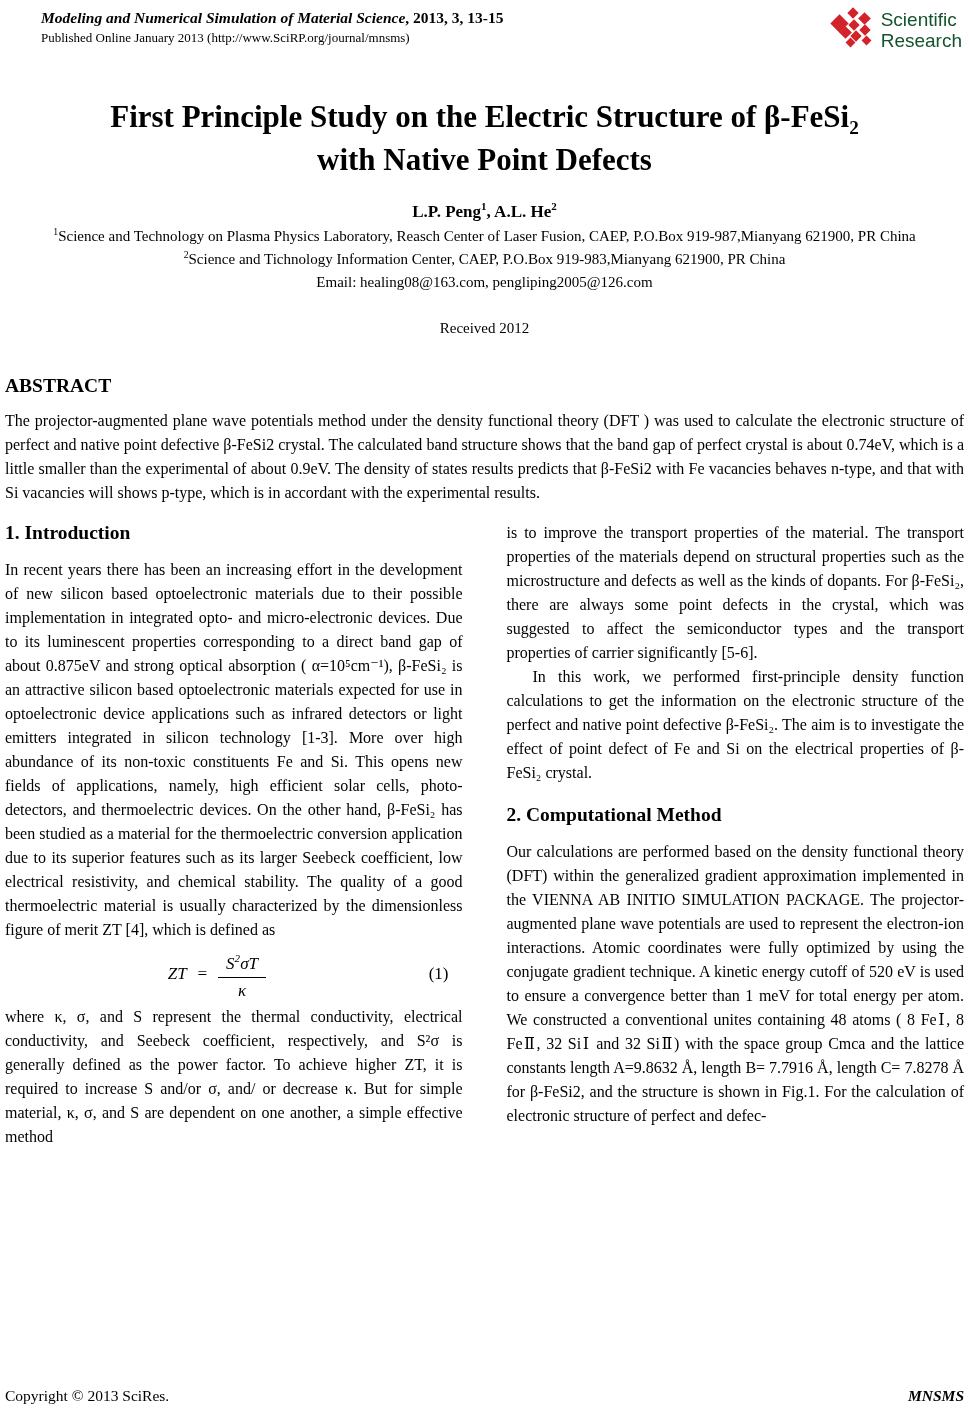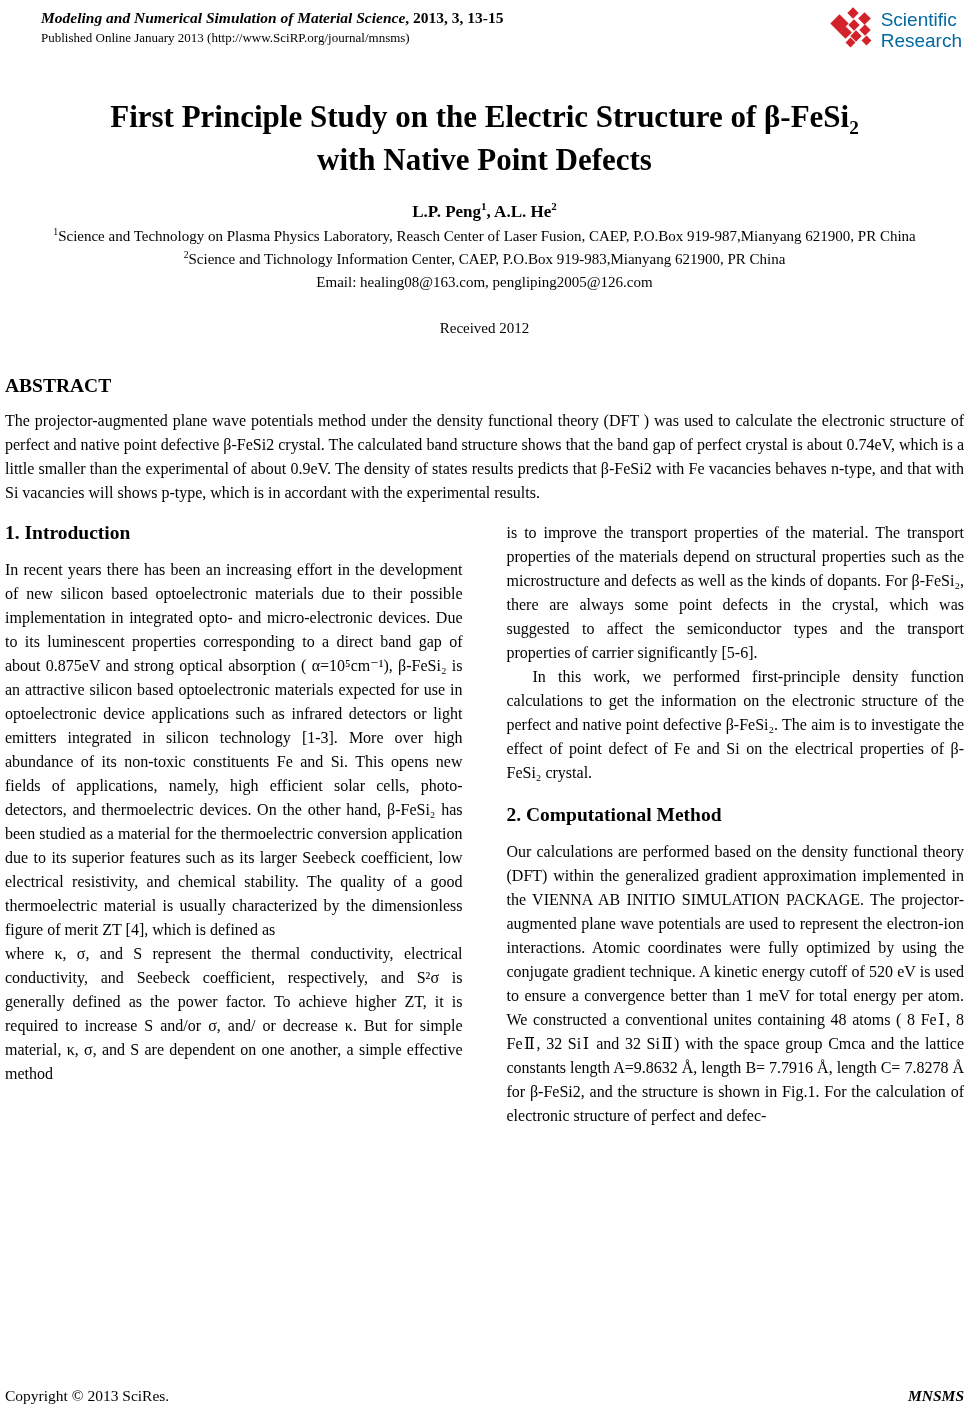--- a/index.html
+++ b/index.html
@@ -23,21 +23,21 @@
   .d1{left:21px;top:1px;width:8px;height:8px;}
   .d2{left:32px;top:6px;width:9px;height:9px;}
   .d3{left:5px;top:9px;width:13px;height:13px;}
   .d4{left:22px;top:13px;width:8px;height:8px;}
   .d5{left:33px;top:18px;width:8px;height:8px;}
   .d6{left:13px;top:20px;width:9px;height:9px;}
   .d7{left:24px;top:24px;width:8px;height:8px;}
   .d8{left:35px;top:29px;width:7px;height:7px;}
   .d9{left:19px;top:31px;width:7px;height:7px;}
   .logo-text{font-family:"Liberation Sans","DejaVu Sans",sans-serif;
-    font-size:19px;line-height:1.08;color:#0369a1;margin-top:2px;}
+    font-size:19px;line-height:1.08;color:#14532d;margin-top:2px;}
 
   
   .title{margin-top:44px;text-align:center;font-size:31px;font-weight:bold;line-height:1.38;}
   .title sub{font-size:62%;line-height:0;}
   .authors{margin-top:18px;text-align:center;font-size:17px;font-weight:bold;}
   .authors sup{font-size:65%;}
   .affils{margin-top:4px;text-align:center;font-size:15px;line-height:1.5;}
   .affil sup{font-size:65%;}
   .email-line{text-align:center;font-size:15px;margin-top:1px;}
   .received{text-align:center;font-size:15px;margin-top:26px;}
@@ -116,20 +116,31 @@
 
   <div class="abs-head">ABSTRACT</div>
   <p class="abs-text">The projector-augmented plane wave potentials method under the density functional theory (DFT ) was used to calculate the electronic structure of perfect and native point defective β-FeSi2 crystal. The calculated band structure shows that the band gap of perfect crystal is about 0.74eV, which is a little smaller than the experimental of about 0.9eV. The density of states results predicts that β-FeSi2 with Fe vacancies behaves n-type, and that with Si vacancies will shows p-type, which is in accordant with the experimental results.</p>
 
 
   <div class="cols">
 
     <div class="col">
       <h2>1. Introduction</h2>
       <p>In recent years there has been an increasing effort in the development of new silicon based optoelectronic materials due to their possible implementation in integrated opto- and micro-electronic devices. Due to its luminescent properties corresponding to a direct band gap of about 0.875eV and strong optical absorption ( α=10⁵cm⁻¹), β-FeSi₂ is an attractive silicon based optoelectronic materials expected for use in optoelectronic device applications such as infrared detectors or light emitters integrated in silicon technology [1-3]. More over high abundance of its non-toxic constituents Fe and Si. This opens new fields of applications, namely, high efficient solar cells, photo-detectors, and thermoelectric devices. On the other hand, β-FeSi₂ has been studied as a material for the thermoelectric conversion application due to its superior features such as its larger Seebeck coefficient, low electrical resistivity, and chemical stability. The quality of a good thermoelectric material is usually characterized by the dimensionless figure of merit ZT [4], which is defined as</p>
+      <div class="equation">
+        <span class="eq-body">
+          <span>ZT</span>
+          <span>=</span>
+          <span class="frac">
+            <span class="frac-num"><span>S</span><span class="eq-sup">2</span><span>σT</span></span>
+            <span class="frac-den">κ</span>
+          </span>
+        </span>
+        <span class="eq-label">(1)</span>
+      </div>
       <p>where κ, σ, and S represent the thermal conductivity, electrical conductivity, and Seebeck coefficient, respectively, and S²σ is generally defined as the power factor. To achieve higher ZT, it is required to increase S and/or σ, and/ or decrease κ. But for simple material, κ, σ, and S are dependent on one another, a simple effective method</p>
     </div>
 
     <div class="col">
       <p>is to improve the transport properties of the material. The transport properties of the materials depend on structural properties such as the microstructure and defects as well as the kinds of dopants. For β-FeSi₂, there are always some point defects in the crystal, which was suggested to affect the semiconductor types and the transport properties of carrier significantly [5-6].</p>
       <p class="indent">In this work, we performed first-principle density function calculations to get the information on the electronic structure of the perfect and native point defective β-FeSi₂. The aim is to investigate the effect of point defect of Fe and Si on the electrical properties of β-FeSi₂ crystal.</p>
       <h2 class="sec-gap" style="margin-top:18px;">2. Computational Method</h2>
       <p>Our calculations are performed based on the density functional theory (DFT) within the generalized gradient approximation implemented in the VIENNA AB INITIO SIMULATION PACKAGE. The projector-augmented plane wave potentials are used to represent the electron-ion interactions. Atomic coordinates were fully optimized by using the conjugate gradient technique. A kinetic energy cutoff of 520 eV is used to ensure a convergence better than 1 meV for total energy per atom. We constructed a conventional unites containing 48 atoms ( 8 FeⅠ, 8 FeⅡ, 32 SiⅠ and 32 SiⅡ) with the space group Cmca and the lattice constants length A=9.8632 Å, length B= 7.7916 Å, length C= 7.8278 Å for β-FeSi2, and the structure is shown in Fig.1. For the calculation of electronic structure of perfect and defec-</p>
     </div>
 

